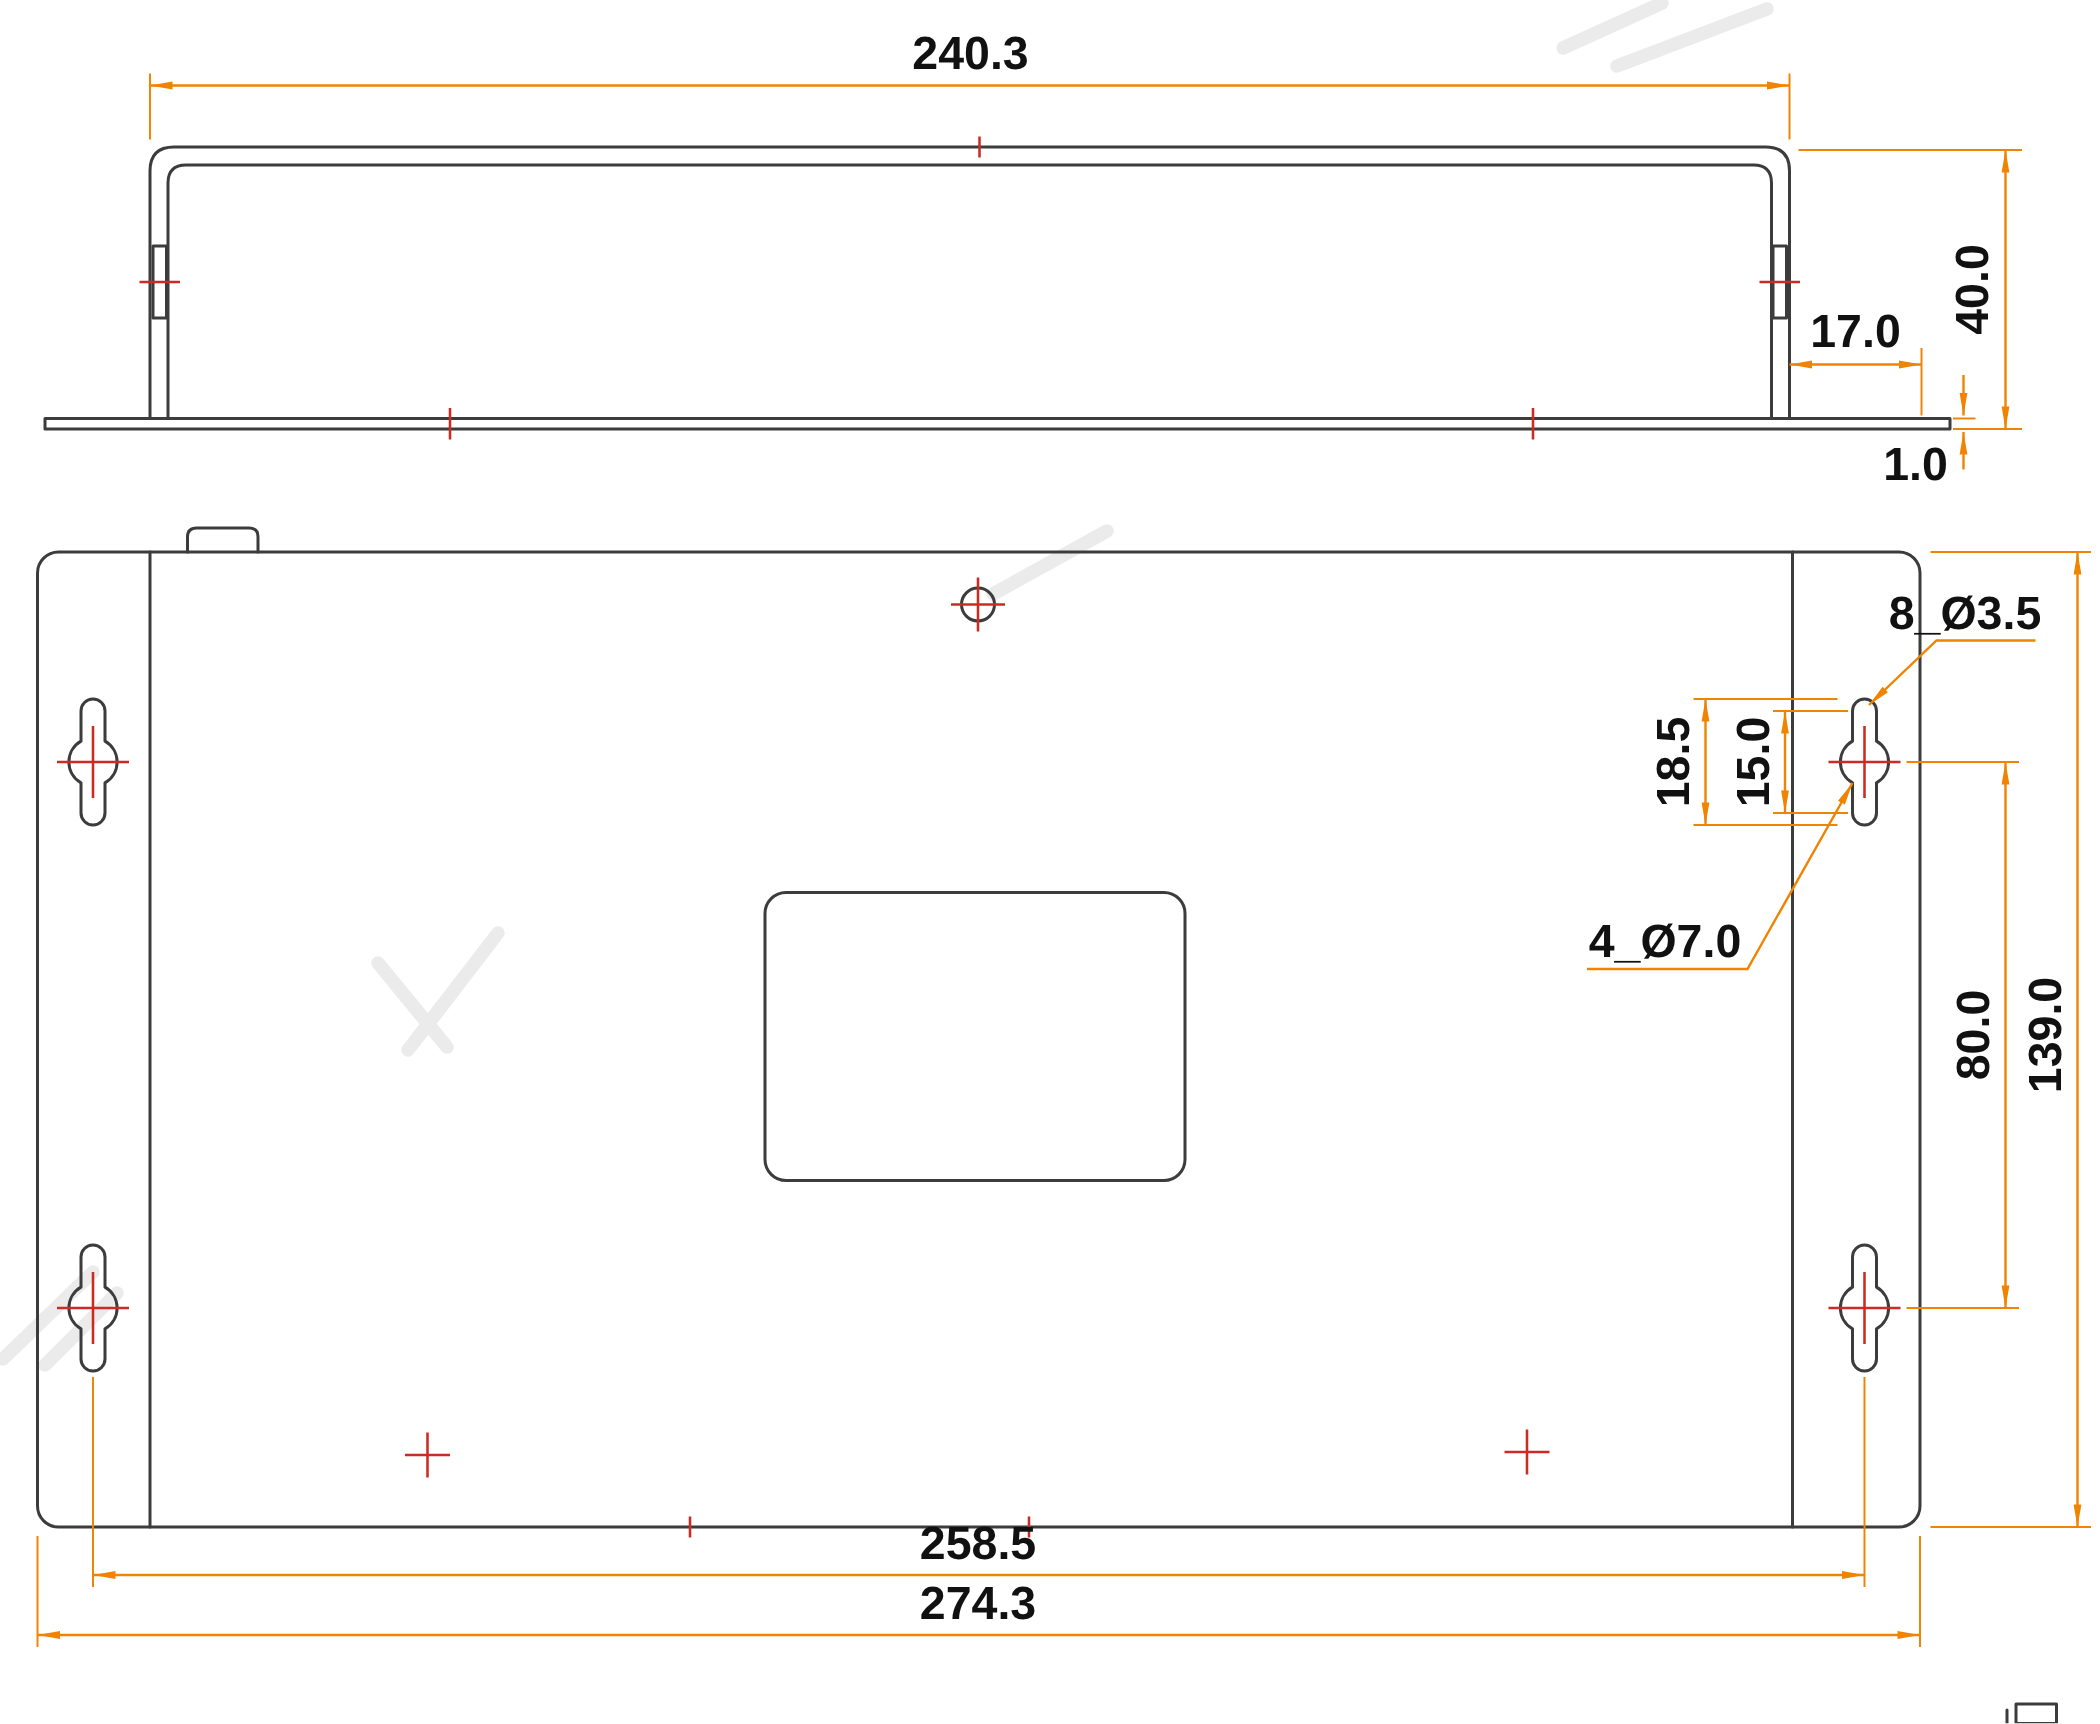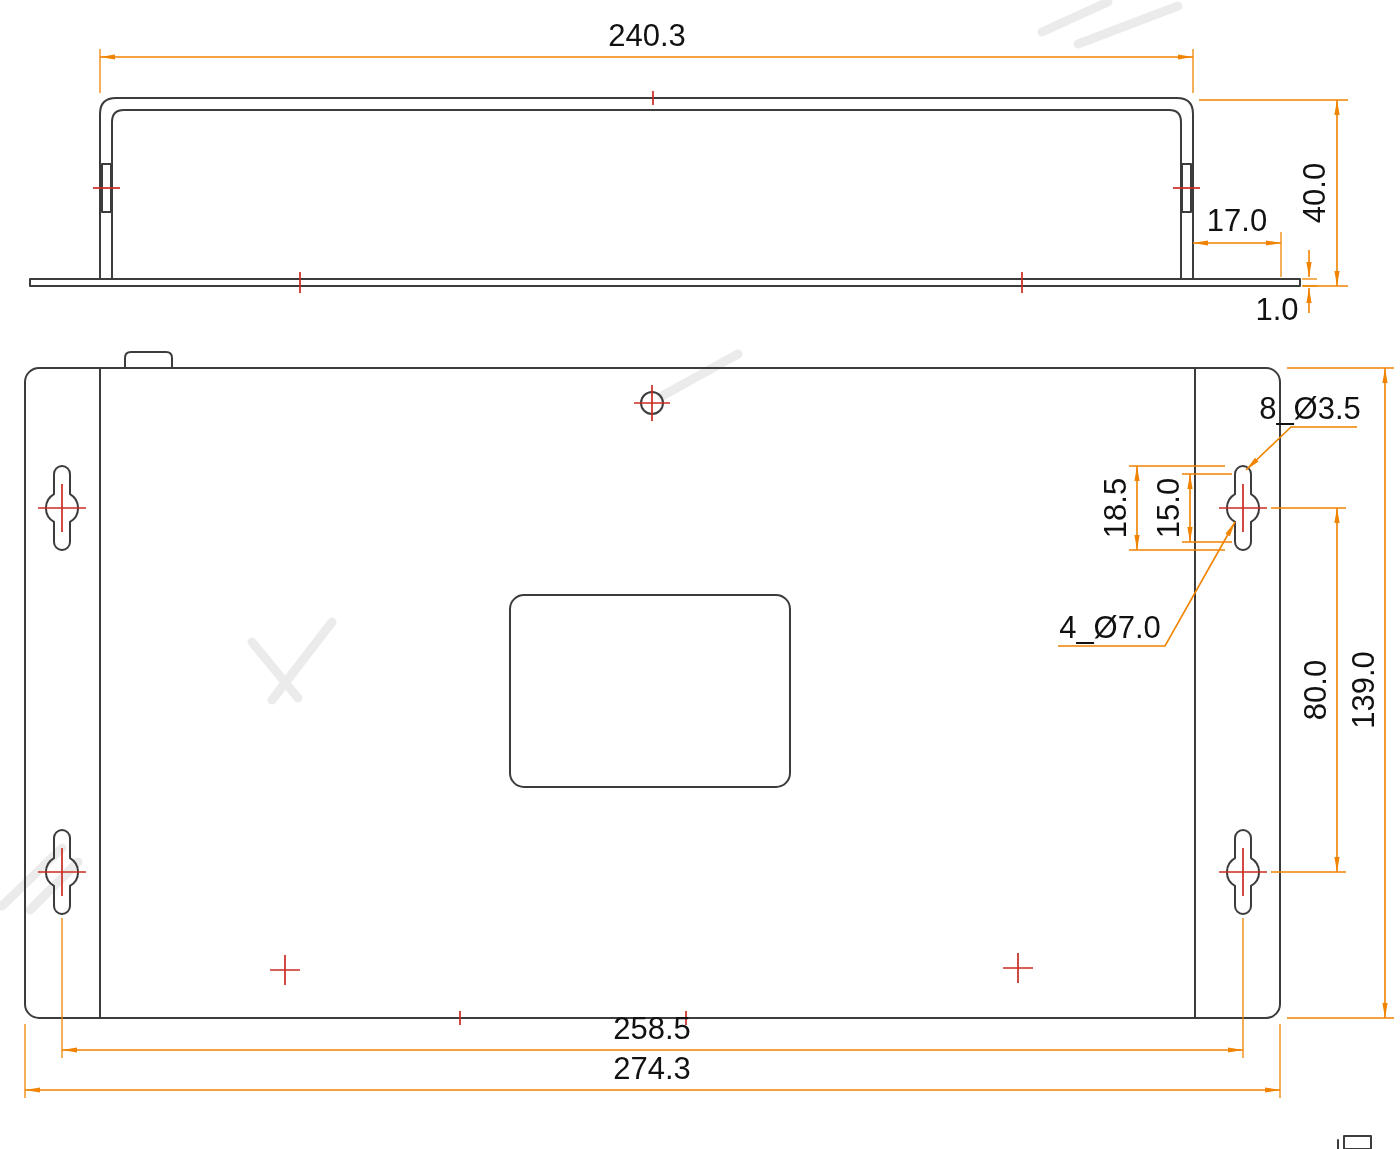--- a/index.html
+++ b/index.html
@@ -1,17 +1,17 @@
 <!DOCTYPE html>
 <html><head>
 <meta charset="utf-8">
 <style>
   html,body{margin:0;padding:0;background:#ffffff;}
   .stage{position:relative;width:1400px;height:1149px;background:#ffffff;overflow:hidden;
-         font-family:"Liberation Sans",sans-serif;}
+         font-family:"Liberation Sans",sans-serif;font-weight:bold;}
   svg{display:block;}
   svg text{font-family:"Liberation Sans",sans-serif;}
   .outline{stroke:#3c3c3c;stroke-width:2;fill:none;stroke-linejoin:round;stroke-linecap:round;}
   .dimline{stroke:#f08300;stroke-width:1.6;fill:none;}
   .extline{stroke:#f08300;stroke-width:1.3;fill:none;}
   .red{stroke:#cc2b24;stroke-width:1.7;fill:none;stroke-linecap:butt;}
   .dimtext{font-size:31px;fill:#111111;}
   .watermark{stroke:#ebebeb;stroke-width:9;stroke-linecap:round;fill:none;}
 </style>
 </head>

